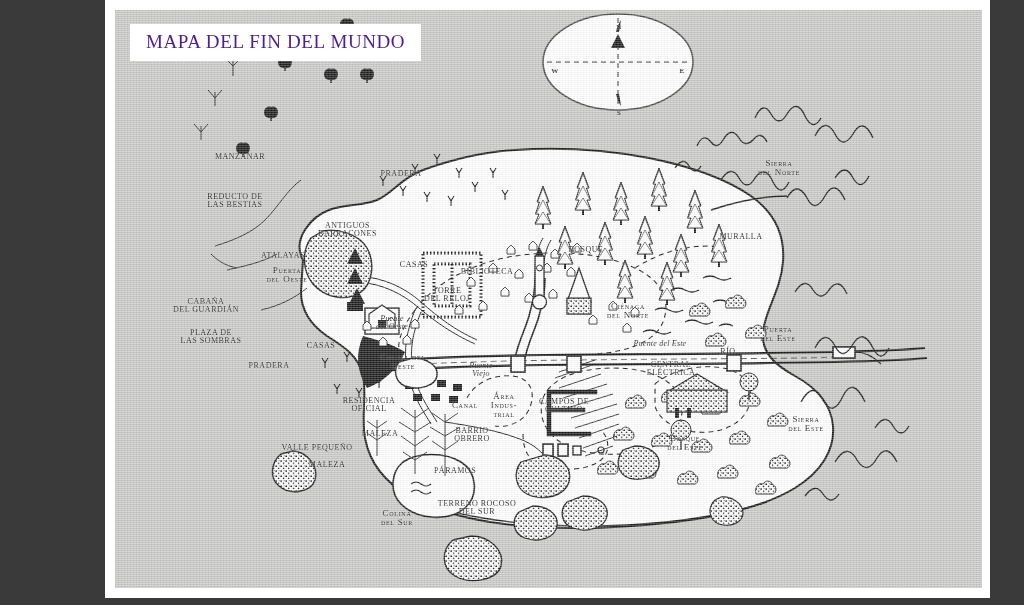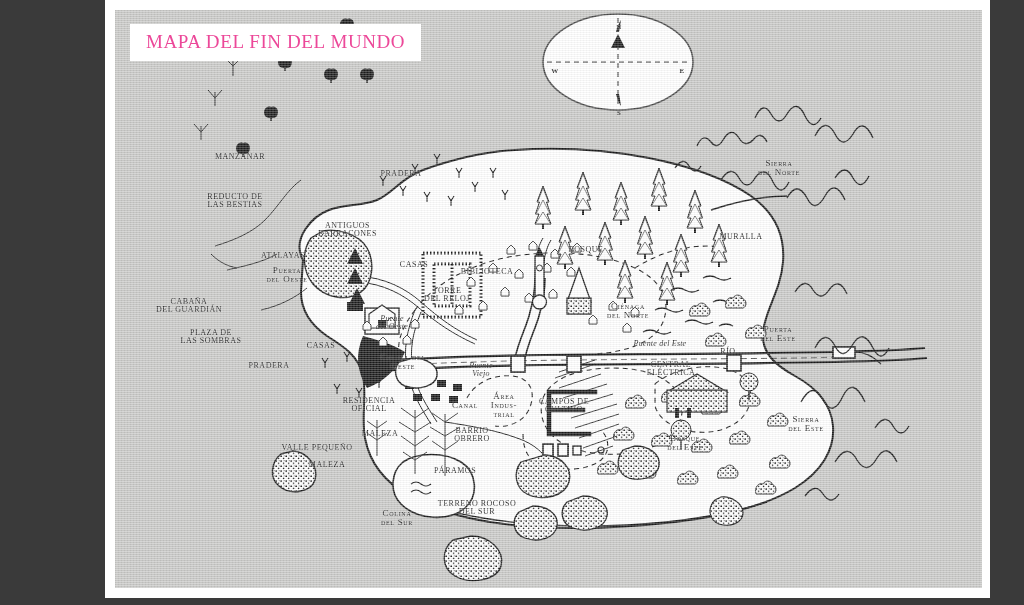--- a/index.html
+++ b/index.html
@@ -46,21 +46,21 @@
     position: absolute;
     left: 15px; top: 14px;
     background: #ffffff;
     padding: 7px 16px 8px 16px;
     z-index: 8;
   }
   #title-box .t {
     font-family: "Liberation Serif", serif;
     font-size: 19px;
     letter-spacing: .6px;
-    color: #ec4899;
+    color: #4c1d95;
     white-space: nowrap;
     font-variant: small-caps;
     text-transform: uppercase;
   }
 
   
   .lbl {
     position: absolute;
     z-index: 5;
     color: #1b1b1b;
@@ -455,21 +455,21 @@
       <div class="lbl small" style="left:504px; top:18px; font-weight:bold;">N</div>
       <div class="lbl small" style="left:504px; top:104px; font-weight:bold;">S</div>
 
       <div id="label-layer">
           <div class="lbl caps" style="left: 125px; top: 147px;">Manzanar</div>
           <div class="lbl caps" style="left: 120px; top: 191px;">Reducto de
 las Bestias</div>
           <div class="lbl caps" style="left: 168px; top: 246px;">Atalayas</div>
           <div class="lbl big sc" style="left: 172px; top: 265px;">Puerta
 del Oeste</div>
-          <div class="lbl caps" style="left: 74px; top: 296px;">Cabaña
+          <div class="lbl caps" style="left: 91px; top: 296px;">Cabaña
 del Guardián</div>
           <div class="lbl caps" style="left: 88px; top: 327px; margin-left: 8px;">Plaza de
 las Sombras</div>
           <div class="lbl caps" style="left: 154px; top: 356px;">Pradera</div>
           <div class="lbl caps" style="left: 286px; top: 164px;">Pradera</div>
           <div class="lbl caps" style="left: 222px; top: 220px; padding-left: 21px;">Antiguos
 Barracones</div>
           <div class="lbl caps" style="left: 299px; top: 255px;">Casas</div>
           <div class="lbl caps" style="left: 206px; top: 336px;">Casas</div>
           <div class="lbl caps" style="left: 372px; top: 262px;">Biblioteca</div>

